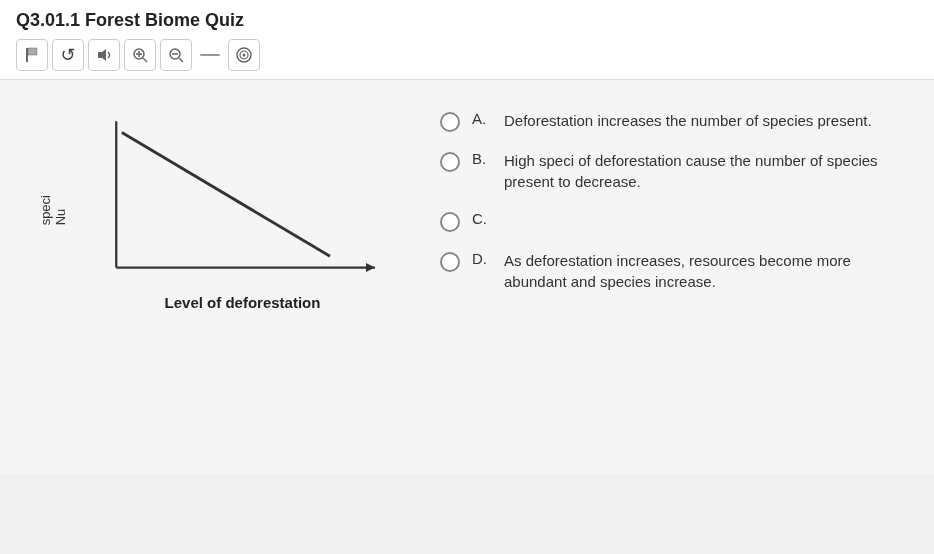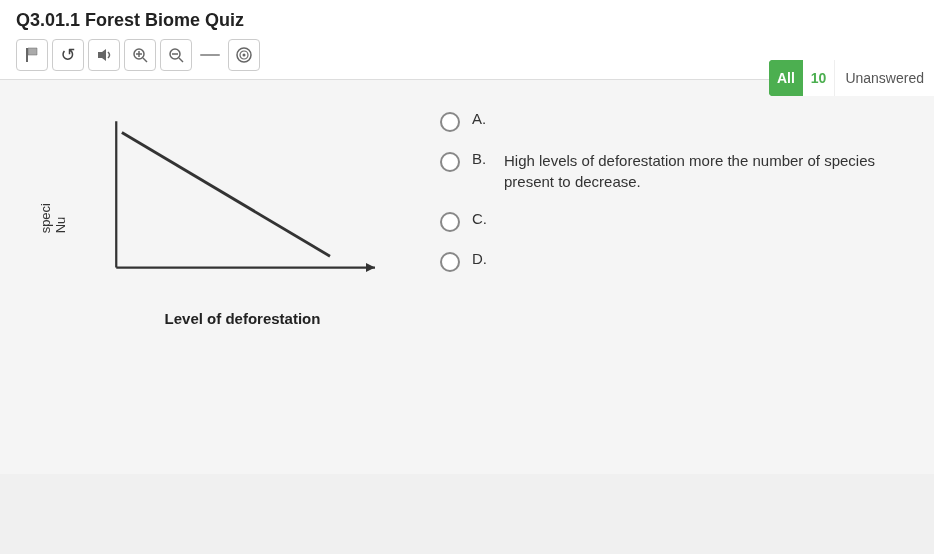--- a/index.html
+++ b/index.html
@@ -125,21 +125,21 @@
       transform: rotate(180deg);
       font-size: 13px;
       color: #333;
       white-space: nowrap;
     }
     .x-label {
       font-size: 15px;
       font-weight: bold;
       color: #222;
       text-align: center;
-      margin-top: 20px;
+      margin-top: 4px;
       margin-left: 45px;
     }
     svg.chart-svg {
       width: 100%;
       height: 100%;
     }
     .answers-area {
       flex: 1;
       padding-top: 10px;
     }
@@ -220,25 +220,20 @@
       <div class="tool-btn">
         <svg width="18" height="18" viewBox="0 0 18 18" fill="none">
           <circle cx="9" cy="9" r="7" stroke="#666" stroke-width="1.5"></circle>
           <circle cx="9" cy="9" r="4" stroke="#666" stroke-width="1.2"></circle>
           <circle cx="9" cy="9" r="1.5" fill="#666"></circle>
         </svg>
       </div>
     </div>
   </div>
 
-  <div class="top-right-badge">
-    <div class="badge-all">All</div>
-    <div class="badge-count">10</div>
-    <div class="badge-label">Unanswered</div>
-  </div>
 
   <div class="main-content">
 
     <div class="chart-area">
       <div style="display:flex; align-items:flex-start;">
         <div class="y-label-wrapper">
           <span class="y-label-text">Nu<br>speci</span>
         </div>
         <div style="flex:1;">
           <div class="chart-container">
@@ -255,34 +250,36 @@
           <div class="x-label">Level of deforestation</div>
         </div>
       </div>
     </div>
 
     <div class="answers-area">
 
       <div class="answer-item">
         <div class="radio-outer"></div>
         <span class="answer-letter">A.</span>
+        <span class="answer-text">Deforestation increases the number of species present.</span>
       </div>
 
       <div class="answer-item">
         <div class="radio-outer"></div>
         <span class="answer-letter">B.</span>
-        <span class="answer-text">High levels of deforestation more the number of species present to decrease.</span>
+        <span class="answer-text">High speci of deforestation cause the number of species present to decrease.</span>
       </div>
 
       <div class="answer-item">
         <div class="radio-outer"></div>
         <span class="answer-letter">C.</span>
       </div>
 
       <div class="answer-item">
         <div class="radio-outer"></div>
         <span class="answer-letter">D.</span>
+        <span class="answer-text">As deforestation increases, resources become more abundant and species increase.</span>
       </div>
 
     </div>
   </div>
 
 </div>
 
 </body></html>

